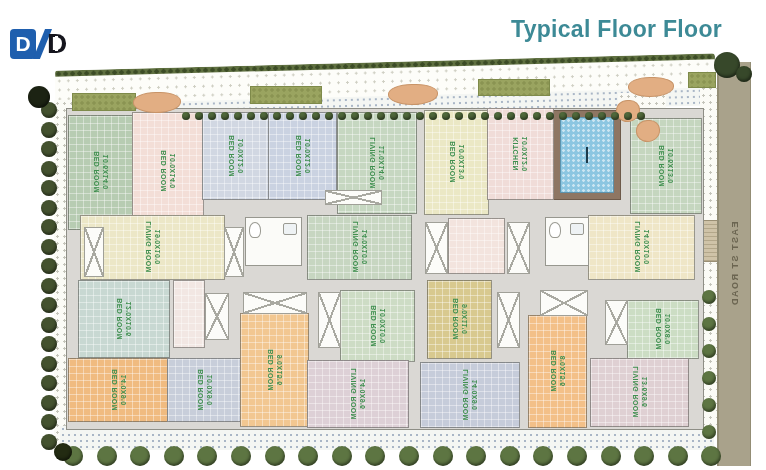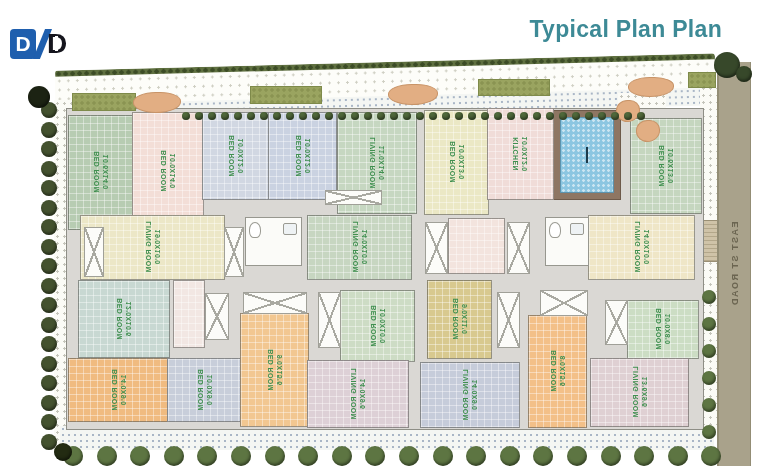--- a/index.html
+++ b/index.html
@@ -66,21 +66,21 @@
                    transform:rotate(-90deg) scaleX(-1)}
 </style>
 </head>
 <body>
 
 <div id="logo">
   <span class="dbox">D</span>
   <span class="slash"></span>
   <span class="dblack"><span>D</span><i></i></span>
 </div>
-<div id="title">Typical Plan Plan</div>
+<div id="title">Typical Floor Floor</div>
 
 <div id="top-hedge" class="abs tilt"></div>
 <div id="amenity-strip" class="abs tilt dots-sparse"></div>
 <div id="walk-top" class="abs tilt dots-blue"></div>
 <div id="walk-left" class="abs dots-gray"></div>
 <div id="walk-bottom" class="abs dots-blue"></div>
 <div id="walk-right" class="abs dots-gray"></div>
 <div id="garden-pool" class="abs dots-gray"></div>
 <div id="steps-right" class="abs"></div>
 

